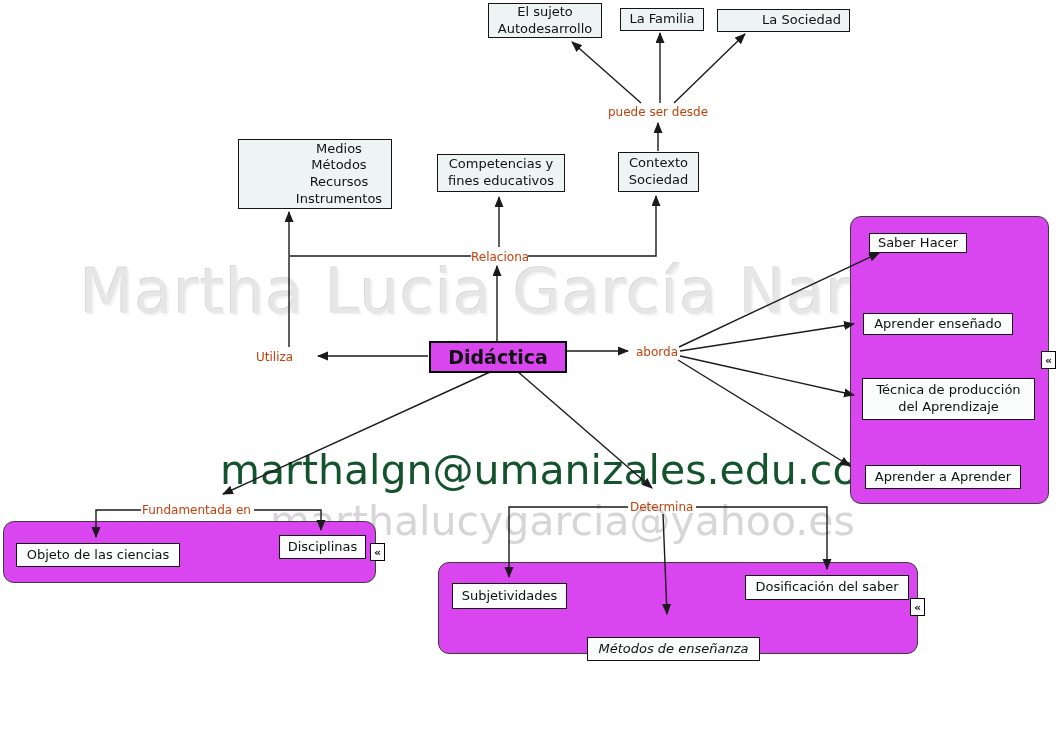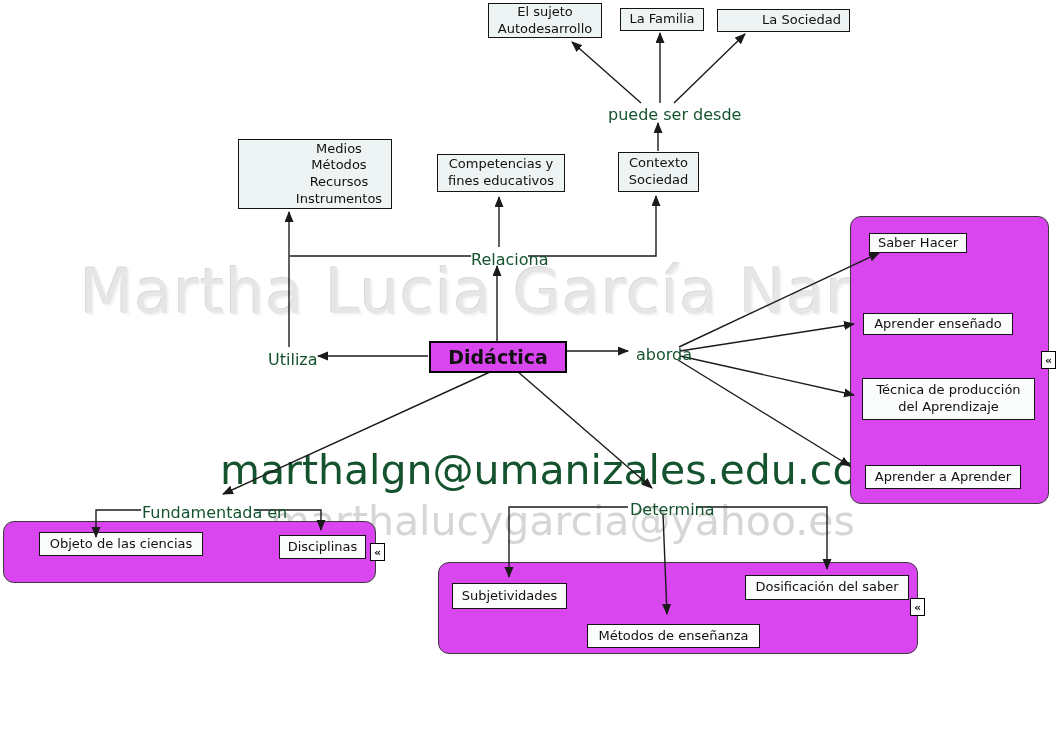--- a/index.html
+++ b/index.html
@@ -12,21 +12,21 @@
   .wm-email2{left:270px;top:497px;font-size:41px;color:#d6d6d6;}
   .panel{position:absolute;background:#d946ef;border:1px solid #3c3c3c;border-radius:11px;z-index:2;}
   svg.connectors{position:absolute;left:0;top:0;z-index:3;}
   .box{position:absolute;background:#eef3f3;border:1px solid #141414;display:flex;
        align-items:center;justify-content:center;text-align:center;white-space:pre-line;
        font-size:13px;line-height:1.28;z-index:4;}
   .inner{position:absolute;background:#fbfdfd;border:1px solid #141414;display:flex;
        align-items:center;justify-content:center;text-align:center;white-space:pre-line;
        font-size:13px;line-height:1.28;z-index:4;}
   .didactica{background:#d946ef;border:2px solid #000;font-weight:bold;font-size:19px;z-index:4;}
-  .linklabel{position:absolute;font-size:16px;color:#14532d;white-space:nowrap;z-index:5;}
+  .linklabel{position:absolute;font-size:12px;color:#c2410c;white-space:nowrap;z-index:5;}
   .collapse{position:absolute;width:13px;height:16px;background:#ffffff;border:1px solid #000;
        display:flex;align-items:center;justify-content:center;font-size:11px;font-weight:bold;
        z-index:6;line-height:1;}
 </style>
 </head>
 <body>
 
 <div class="stage">
 
   <div class="wm wm-name">Martha Lucia García Naranjo</div>
@@ -36,28 +36,28 @@
   <div class="panel" style="left:850px;top:216px;width:197px;height:286px;">
     <div class="inner" style="left:18px;top:16px;width:96px;height:18px;">Saber Hacer</div>
     <div class="inner" style="left:12px;top:96px;width:148px;height:20px;">Aprender enseñado</div>
     <div class="inner" style="left:11px;top:161px;width:171px;height:40px;">Técnica de producción
 del Aprendizaje</div>
     <div class="inner" style="left:14px;top:248px;width:154px;height:22px;">Aprender a Aprender</div>
     <div class="collapse" style="left:190px;top:134px;">«</div>
   </div>
 
   <div class="panel" style="left:3px;top:521px;width:371px;height:60px;">
-    <div class="inner" style="left:12px;top:10px;width:162px;height:22px;margin-left:23px;">Objeto de las ciencias</div>
+    <div class="inner" style="left:12px;top:21px;width:162px;height:22px;">Objeto de las ciencias</div>
     <div class="inner" style="left:275px;top:13px;width:85px;height:22px;">Disciplinas</div>
     <div class="collapse" style="left:366px;top:21px;">«</div>
   </div>
 
   <div class="panel" style="left:438px;top:562px;width:478px;height:90px;">
     <div class="inner" style="left:13px;top:20px;width:113px;height:24px;">Subjetividades</div>
-    <div class="inner" style="left:148px;top:61px;width:171px;height:22px;">Métodos de enseñanza</div>
+    <div class="inner" style="left:148px;top:74px;width:171px;height:22px;font-style:italic;">Métodos de enseñanza</div>
     <div class="inner" style="left:306px;top:12px;width:162px;height:23px;">Dosificación del saber</div>
     <div class="collapse" style="left:471px;top:35px;">«</div>
   </div>
 
   <svg class="connectors" width="1058" height="747">
     <defs>
       <marker id="arr" markerWidth="12" markerHeight="10" refX="10" refY="4.5" orient="auto" markerUnits="userSpaceOnUse">
         <path d="M0,0 L11,4.5 L0,9 z" fill="#1a1a1a"></path>
       </marker>
     </defs>
@@ -96,18 +96,18 @@
 Recursos
 Instrumentos</div>
   <div class="box" style="left:437px;top:154px;width:126px;height:36px;">Competencias y
 fines educativos</div>
   <div class="box" style="left:618px;top:152px;width:79px;height:38px;">Contexto
 Sociedad</div>
   <div class="box didactica" style="left:429px;top:341px;width:134px;height:28px;">Didáctica</div>
 
   <div class="linklabel" style="left:608px;top:105px;">puede ser desde</div>
   <div class="linklabel" style="left:471px;top:250px;">Relaciona</div>
-  <div class="linklabel" style="left:268px;top:350px;">Utiliza</div>
+  <div class="linklabel" style="left:256px;top:350px;">Utiliza</div>
   <div class="linklabel" style="left:636px;top:345px;">aborda</div>
   <div class="linklabel" style="left:142px;top:503px;">Fundamentada en</div>
   <div class="linklabel" style="left:630px;top:500px;">Determina</div>
 
 </div>
 
 </body></html>

